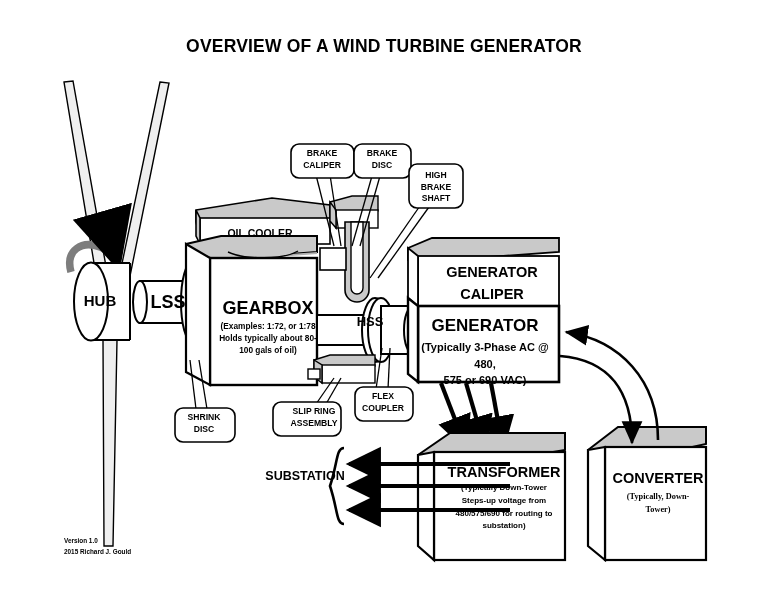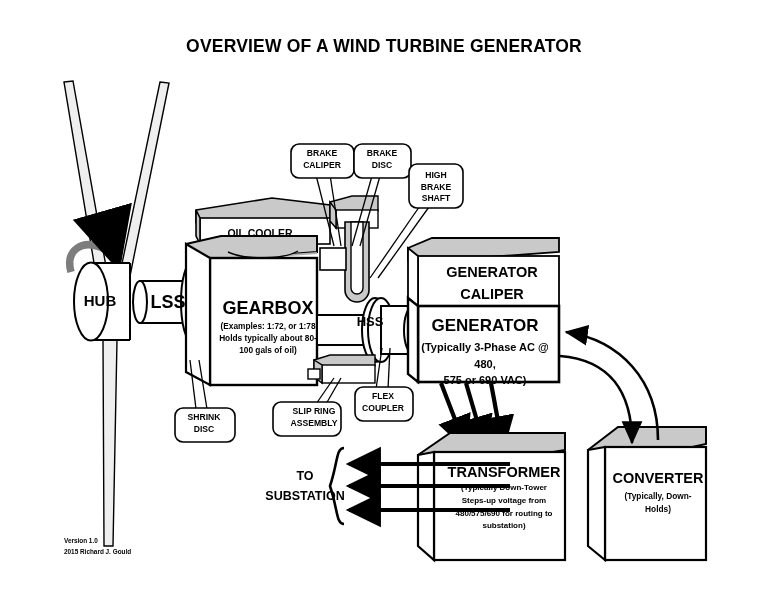--- a/index.html
+++ b/index.html
@@ -25,21 +25,21 @@
   .gearbox-t{left:208px;top:298px;width:120px;font-size:18px;font-weight:bold;}
   .gearbox-sub{left:206px;top:320px;width:124px;font-size:8.3px;font-weight:bold;line-height:1.45;}
   .hss-t{left:327px;top:315px;width:44px;font-size:13px;font-weight:bold;margin-left:21px;}
   .gencool-t{left:420px;top:262px;width:144px;font-size:14.5px;font-weight:bold;line-height:1.5;}
   .gen-t{left:415px;top:316px;width:140px;font-size:17px;font-weight:bold;}
   .gen-sub{left:412px;top:339px;width:146px;font-size:11px;font-weight:bold;line-height:1.5;}
   .oilcooler-t{left:215px;top:227px;width:90px;font-size:10.5px;font-weight:bold;}
   .trans-t{left:440px;top:464px;width:128px;font-size:14.5px;font-weight:bold;}
   .trans-sub{left:437px;top:482px;width:134px;font-size:8px;font-weight:bold;line-height:1.6;}
   .conv-t{left:606px;top:470px;width:104px;font-size:14.5px;font-weight:bold;}
-  .conv-sub{left:608px;top:490px;width:100px;font-size:8.3px;font-weight:bold;line-height:1.6;}
+  .conv-sub{left:608px;top:490px;width:100px;font-size:8.3px;font-weight:bold;line-height:1.6;font-family:Liberation Serif, serif;}
   .tosub-t{left:250px;top:466px;width:110px;font-size:12.5px;font-weight:bold;line-height:1.6;}
   .version-t{left:64px;top:536px;width:140px;font-size:6.4px;font-weight:bold;line-height:1.65;text-align:left;}
 
   .callout{font-size:8.6px;font-weight:bold;line-height:1.35;}
   .c-brakecal{left:294px;top:148px;width:56px;}
   .c-brakedisc{left:357px;top:148px;width:50px;}
   .c-hss{left:412px;top:170px;width:48px;}
   .c-shrink{left:178px;top:412px;width:52px;}
   .c-slip{left:277px;top:406px;width:60px;margin-left:7px;}
   .c-flex{left:358px;top:391px;width:50px;}
@@ -224,25 +224,24 @@
   <div class="lbl trans-sub">
     <div>(Typically Down-Tower</div>
     <div>Steps-up voltage from</div>
     <div>480/575/690 for routing to</div>
     <div>substation)</div>
   </div>
 
   <div class="lbl conv-t">CONVERTER</div>
   <div class="lbl conv-sub">
     <div>(Typically, Down-</div>
-    <div>Holds)</div>
+    <div>Tower)</div>
   </div>
 
   <div class="lbl tosub-t">
-    <div>TO</div>
     <div>SUBSTATION</div>
   </div>
 
   <div class="lbl callout c-brakecal">
     <div>BRAKE</div>
     <div>CALIPER</div>
   </div>
   <div class="lbl callout c-brakedisc">
     <div>BRAKE</div>
     <div>DISC</div>

